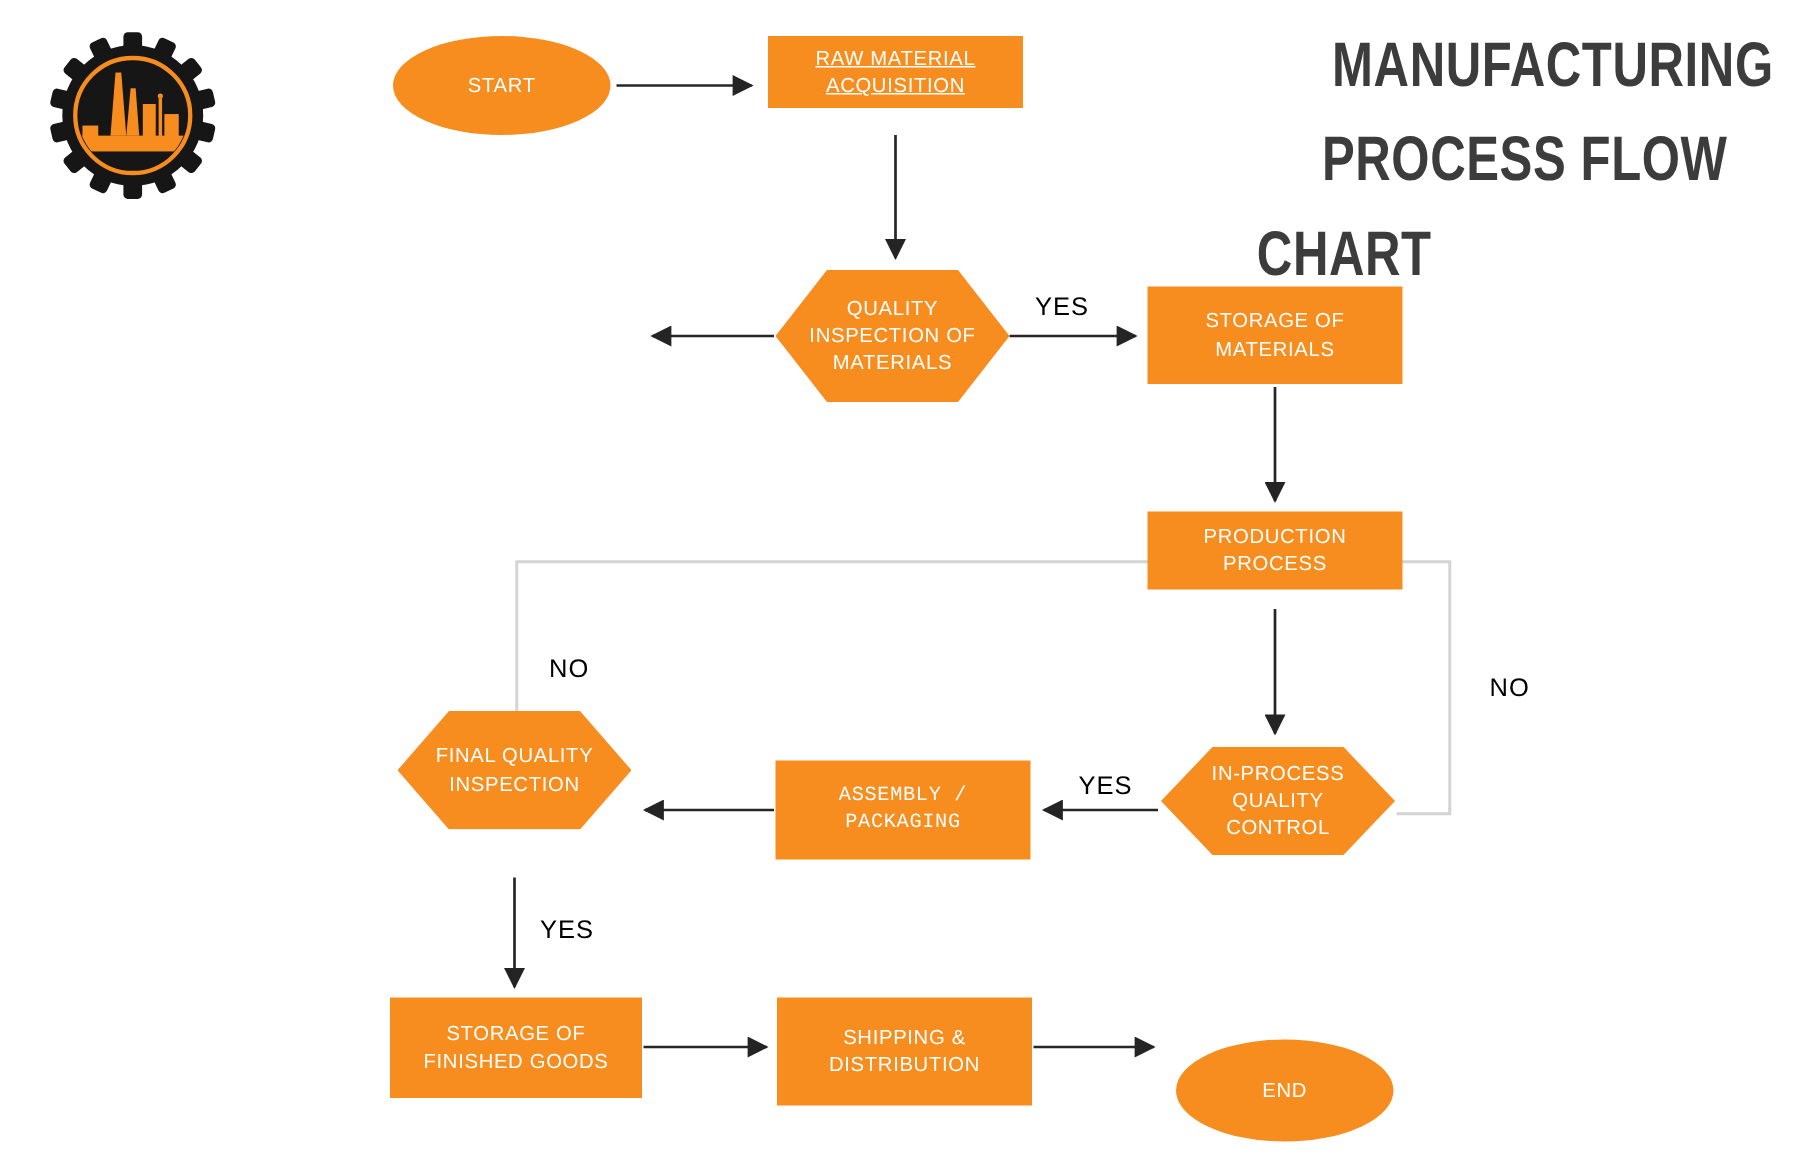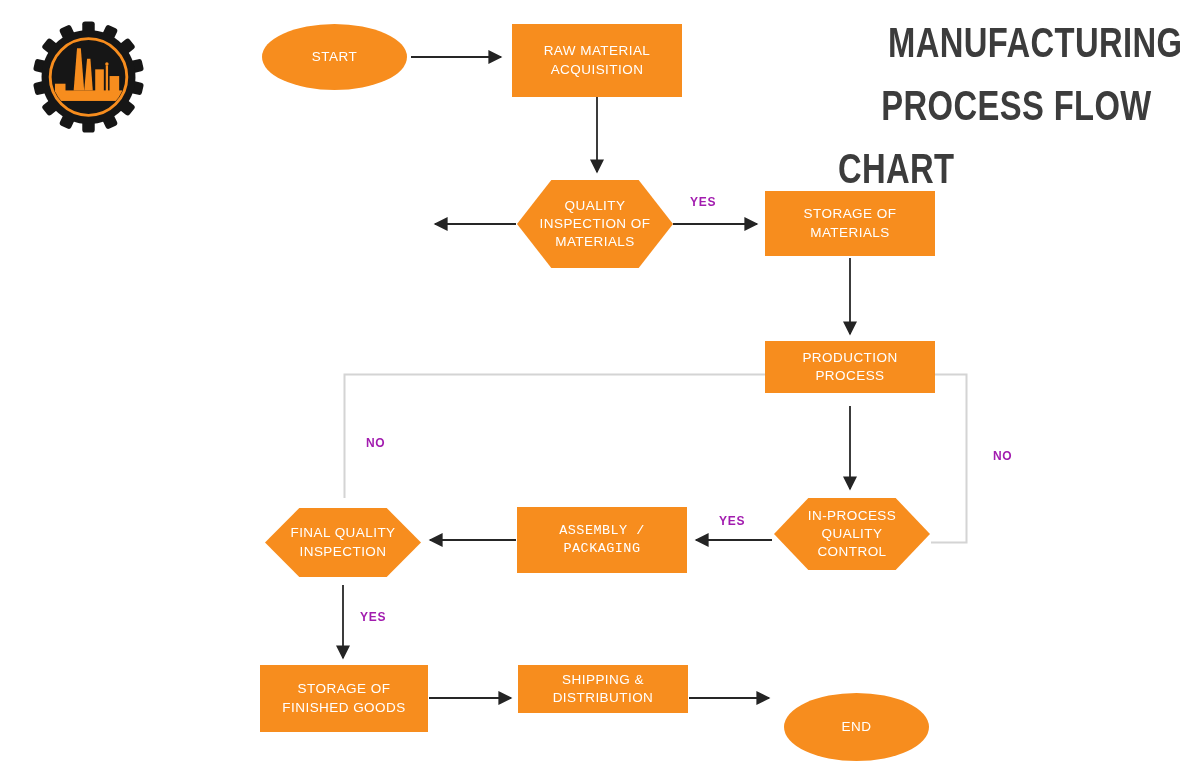--- a/index.html
+++ b/index.html
@@ -25,24 +25,24 @@
     line-height:1.34;
     z-index:2;
   }
   .node .nlabel{white-space:pre-line;width:100%;}
   .ellipse{border-radius:50%;}
   .hex{clip-path:polygon(22% 0%,78% 0%,100% 50%,78% 100%,22% 100%,0% 50%);}
 
   
   .elabel{
     position:absolute;
-    font-weight:700;
-    font-size:12px;
+    font-weight:400;
+    font-size:17px;
     letter-spacing:.7px;
-    color:#a21caf;
+    color:#000000;
     z-index:3;
   }
 
   
   .title{
     position:absolute;top:11px;right:18px;
     color:var(--title);
     font-weight:700;z-index:3;
   }
   .title .tline{height:63px;line-height:63px;}
@@ -128,21 +128,21 @@
   <div class="title">
     <div class="tline"><span>MANUFACTURING</span></div>
     <div class="tline"><span>PROCESS FLOW</span></div>
     <div class="tline"><span>CHART</span></div>
   </div>
 
   <div class="node ellipse" style="left:262px;top:24px;width:145px;height:66px;">
     <span class="nlabel">START</span>
   </div>
 
-  <div class="node" style="left:512px;top:24px;width:170px;height:73px;">
+  <div class="node" style="left:512px;top:24px;width:170px;height:48px;text-decoration:underline;">
     <span class="nlabel">RAW MATERIAL
 ACQUISITION</span>
   </div>
 
   <div class="node hex" style="left:517px;top:180px;width:156px;height:88px;">
     <span class="nlabel">QUALITY
 INSPECTION OF
 MATERIALS</span>
   </div>
 
@@ -161,31 +161,31 @@
     <span class="nlabel">IN-PROCESS
 QUALITY
 CONTROL</span>
   </div>
 
   <div class="node" style="left:517px;top:507px;width:170px;height:66px;font-family:Liberation Mono, monospace;">
     <span class="nlabel">ASSEMBLY /
 PACKAGING</span>
   </div>
 
-  <div class="node hex" style="left:265px;top:508px;width:156px;height:69px;">
+  <div class="node hex" style="left:265px;top:474px;width:156px;height:79px;">
     <span class="nlabel">FINAL QUALITY
 INSPECTION</span>
   </div>
 
   <div class="node" style="left:260px;top:665px;width:168px;height:67px;">
     <span class="nlabel">STORAGE OF
 FINISHED GOODS</span>
   </div>
 
-  <div class="node" style="left:518px;top:665px;width:170px;height:48px;">
+  <div class="node" style="left:518px;top:665px;width:170px;height:72px;">
     <span class="nlabel">SHIPPING &amp;
 DISTRIBUTION</span>
   </div>
 
   <div class="node ellipse" style="left:784px;top:693px;width:145px;height:68px;">
     <span class="nlabel">END</span>
   </div>
 
   <div class="elabel" style="left:690px;top:195px;">YES</div>
 

